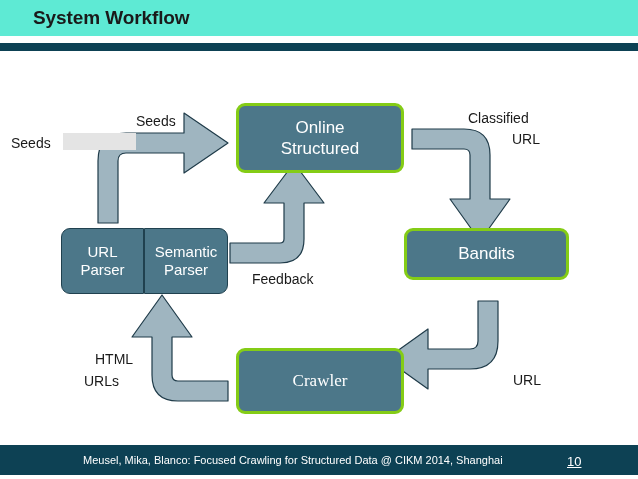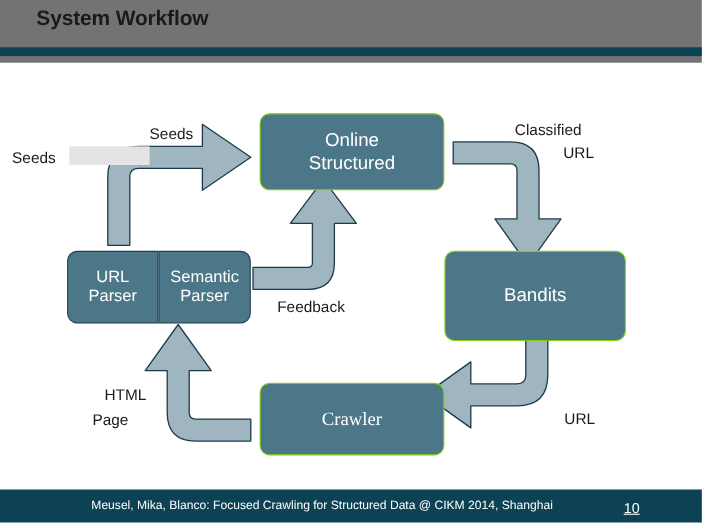--- a/index.html
+++ b/index.html
@@ -21,22 +21,22 @@
     position: absolute;
     left: 0; top: 0;
     width: 638px; height: 479px;
     background: #ffffff;
   }
 
   
   #title-bar {
     position: absolute;
     left: 0; top: 0;
-    width: 638px; height: 57px;
-    background: #737373;
+    width: 638px; height: 36px;
+    background: #5eead4;
   }
   #page-title {
     position: absolute;
     left: 33px; top: 7px;
     font-size: 19px;
     font-weight: bold;
     color: #1a1a1a;
     letter-spacing: -0.1px;
     white-space: nowrap;
   }
@@ -56,36 +56,36 @@
   #diagram svg {
     position: absolute;
     left: 0; top: 0;
   }
 
   
   .node {
     position: absolute;
     box-sizing: border-box;
     background: #4C7789;
-    border: 1px solid #84cc16;
+    border: 3px solid #84cc16;
     border-radius: 9px;
     color: #ffffff;
     display: flex;
     align-items: center;
     justify-content: center;
     text-align: center;
     font-size: 17px;
     line-height: 1.25;
     font-family: "Liberation Sans", sans-serif;
   }
   #node-online-classifier {
     left: 236px; top: 52px; width: 168px; height: 70px;
   }
   #node-bandits {
-    left: 404px; top: 177px; width: 165px; height: 82px;
+    left: 404px; top: 177px; width: 165px; height: 52px;
   }
   #node-crawler {
     left: 236px; top: 297px; width: 168px; height: 66px; font-family: Liberation Serif, serif;
   }
 
   
   #parser-group {
     position: absolute;
     left: 61px; top: 177px; width: 167px; height: 66px;
   }
@@ -274,21 +274,21 @@
     <div id="label-seeds" class="edge-label">Seeds</div>
 
     <div id="label-urls" class="edge-label">Seeds</div>
 
     <div id="label-classified" class="edge-label">Classified</div>
     <div id="label-classified-url" class="edge-label">URL</div>
 
     <div id="label-feedback" class="edge-label">Feedback</div>
 
     <div id="label-html" class="edge-label">HTML</div>
-    <div id="label-page" class="edge-label">Page</div>
+    <div id="label-page" class="edge-label">URLs</div>
 
     <div id="label-url-bottom" class="edge-label">URL</div>
   </div>
 
   <div id="footer-bar">
     <div id="footer-text">Meusel, Mika, Blanco: Focused Crawling for Structured Data @ CIKM 2014, Shanghai</div>
     <div id="footer-page-number">10</div>
   </div>
 
 </div>

